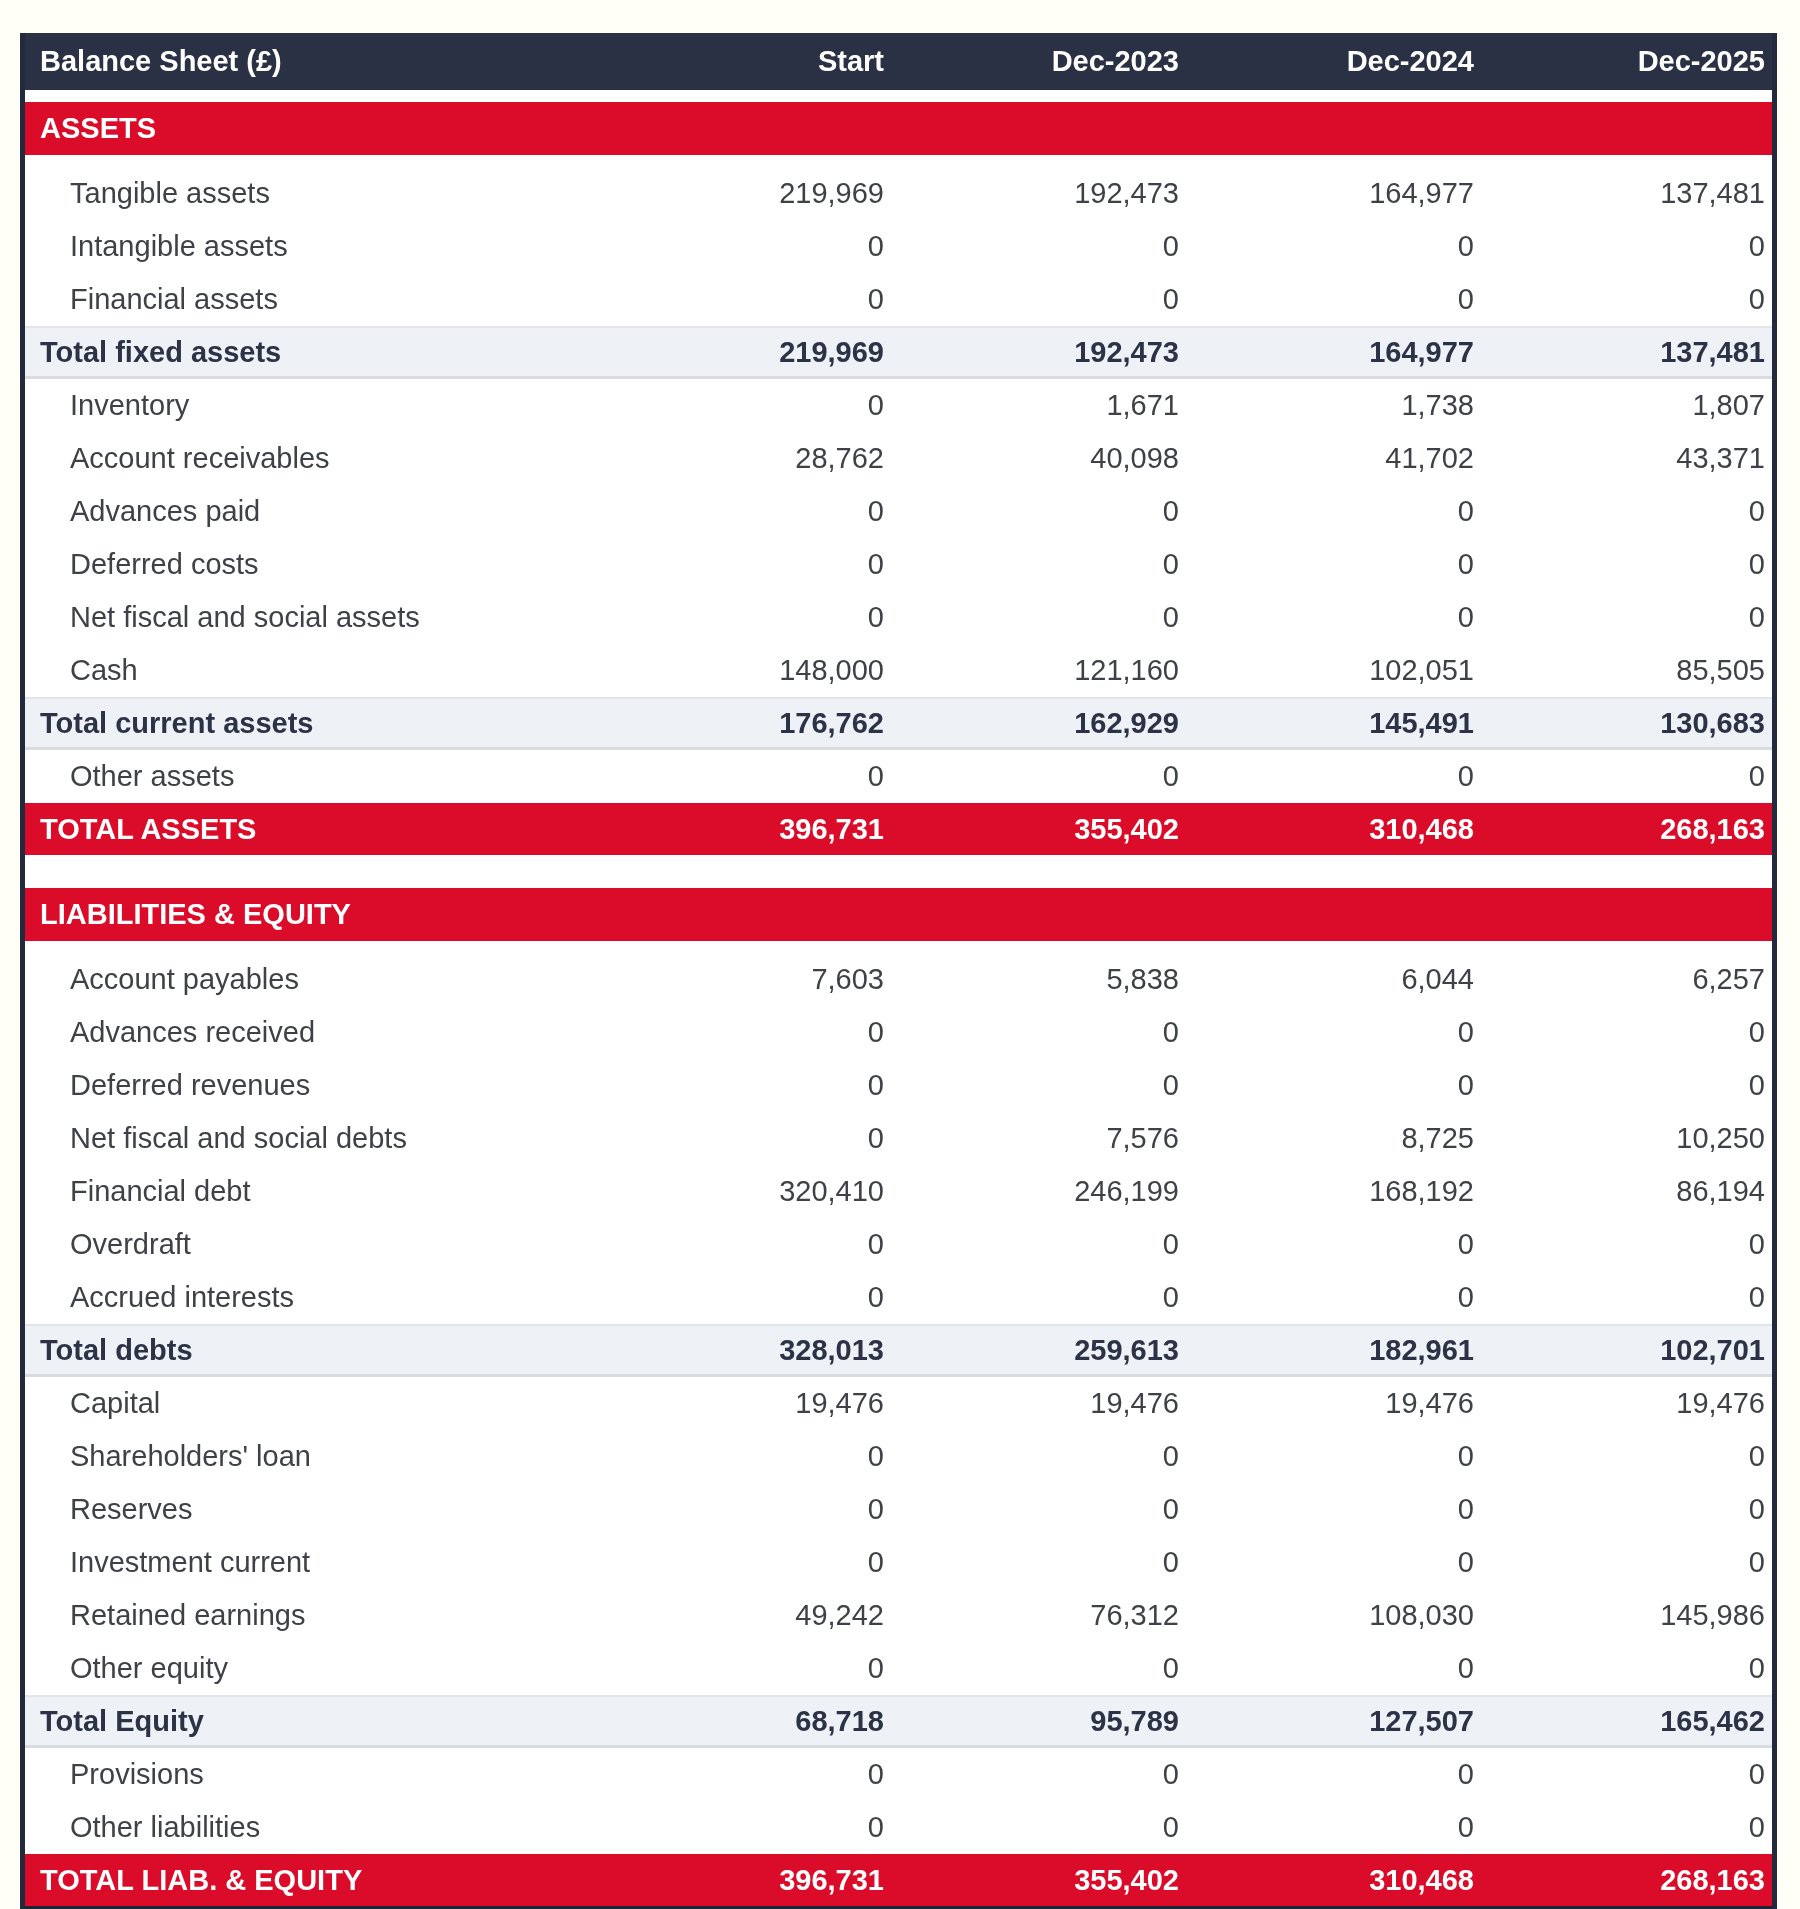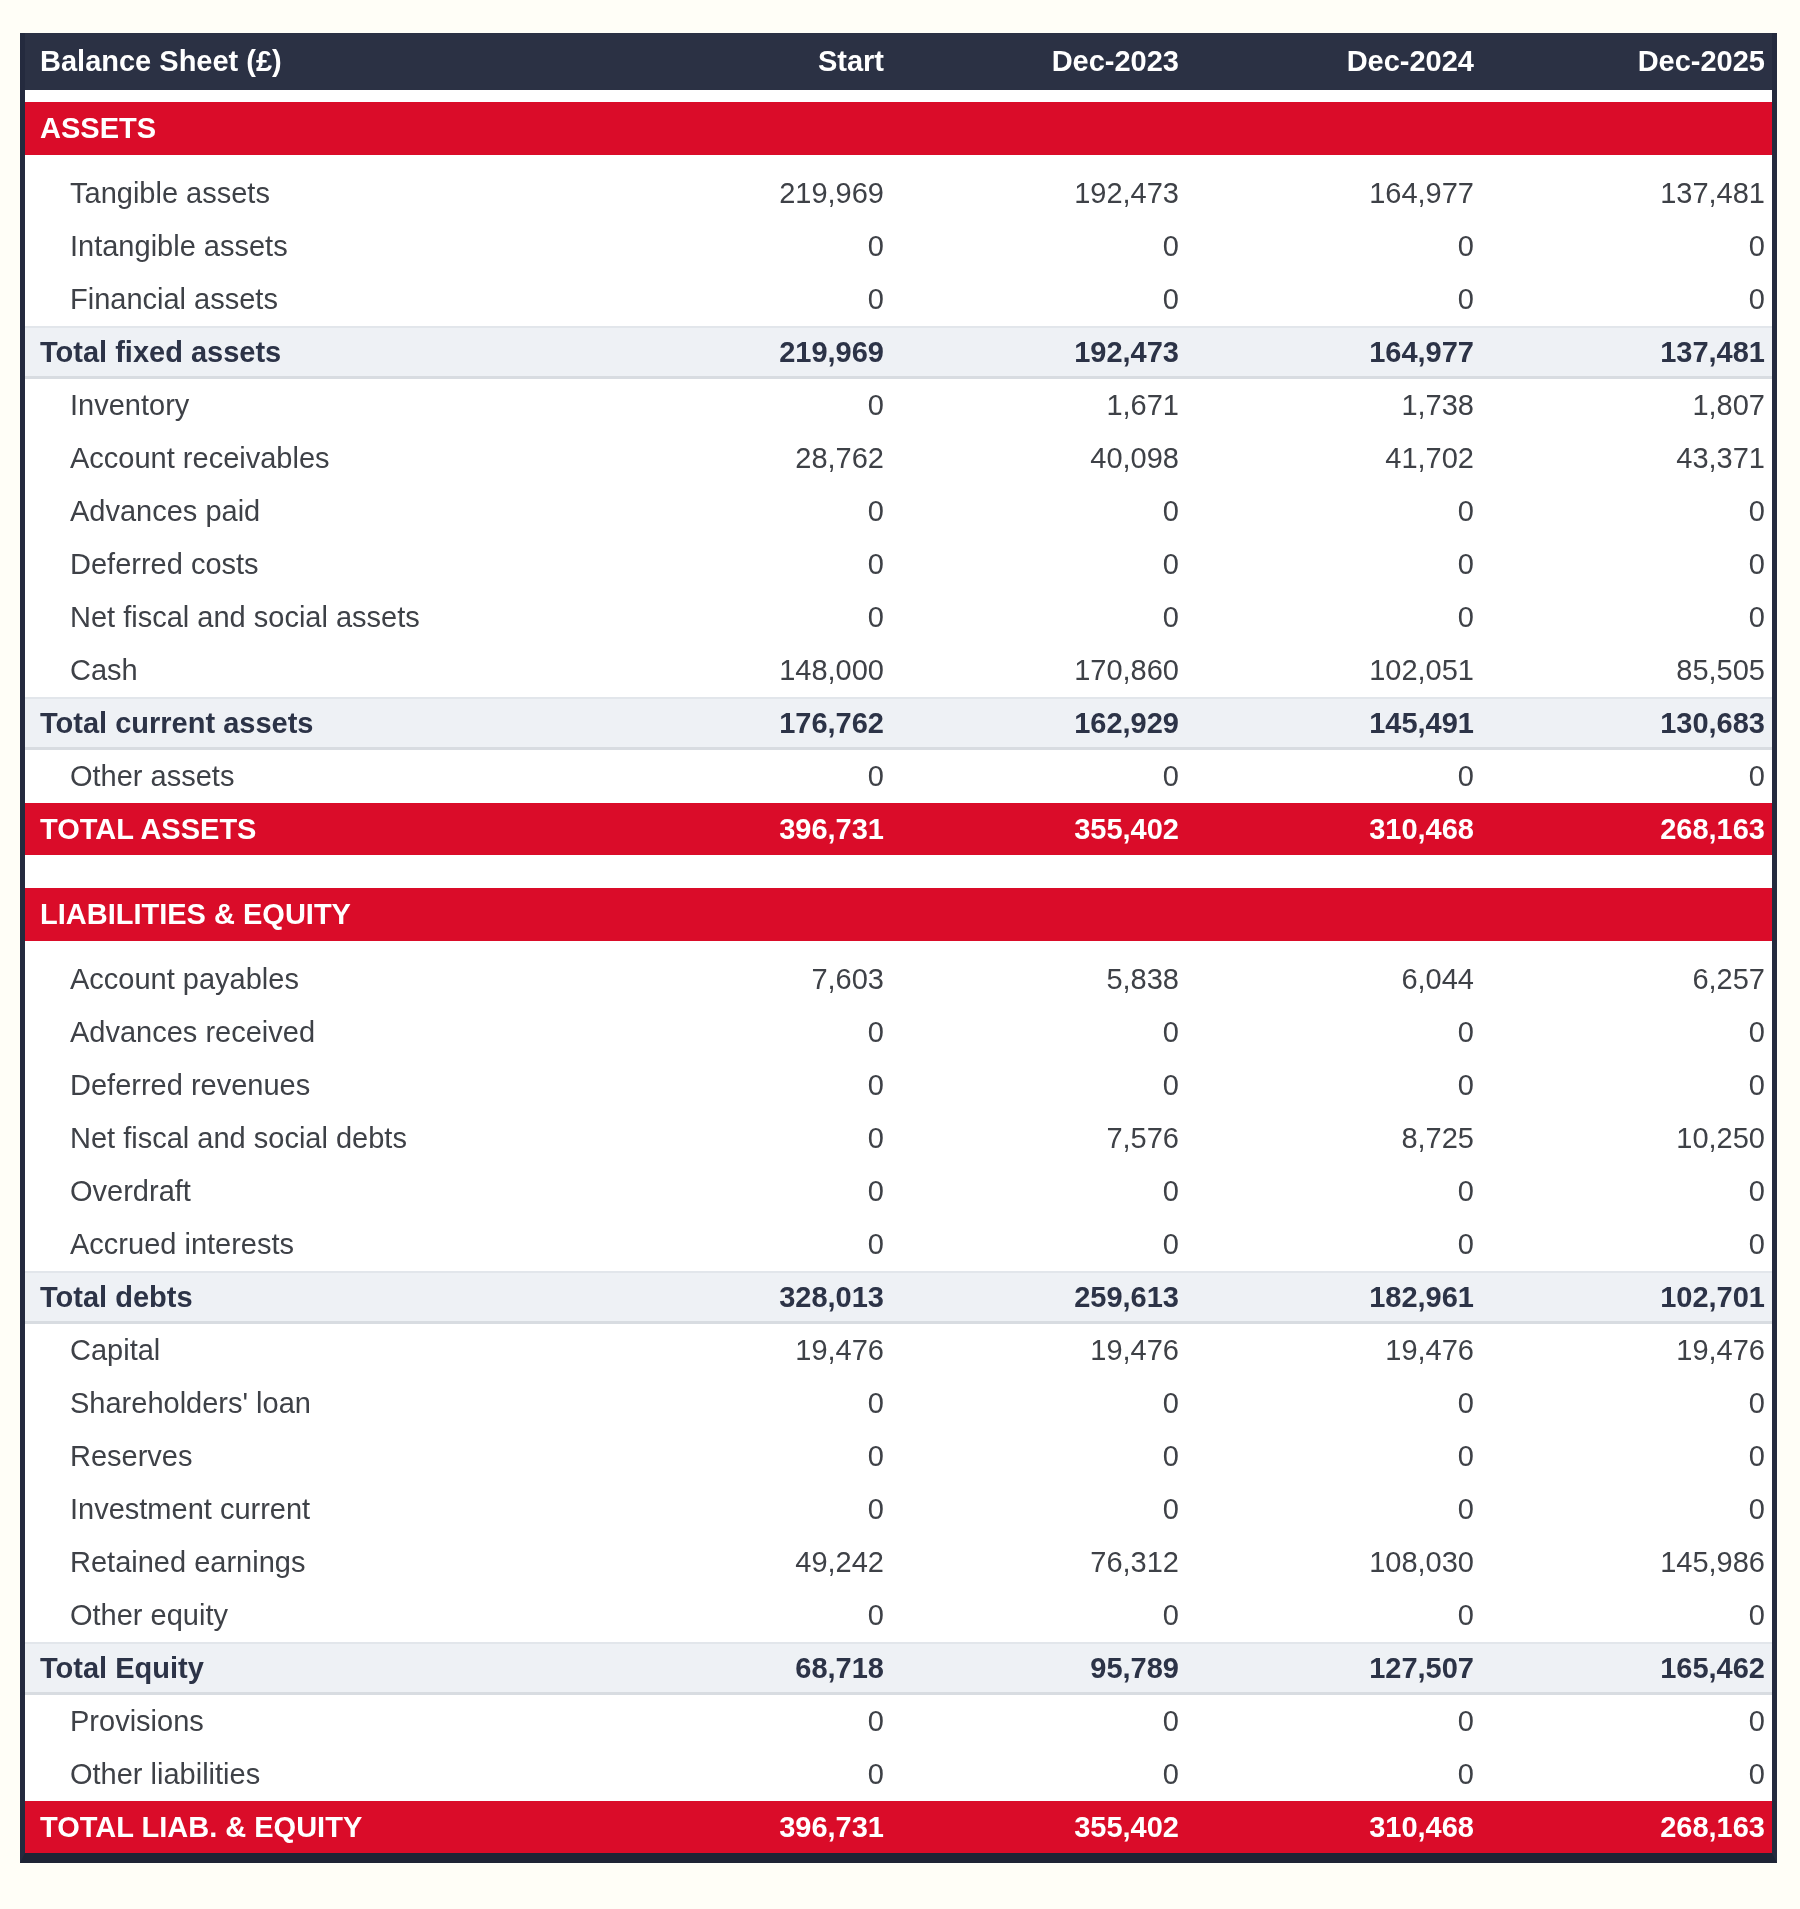--- a/index.html
+++ b/index.html
@@ -147,21 +147,21 @@
       <div class="row normal">
         <div class="cell label">Net fiscal and social assets</div>
         <div class="cell num">0</div>
         <div class="cell num">0</div>
         <div class="cell num">0</div>
         <div class="cell num">0</div>
       </div>
       <div class="row normal">
         <div class="cell label">Cash</div>
         <div class="cell num">148,000</div>
-        <div class="cell num">170,860</div>
+        <div class="cell num">121,160</div>
         <div class="cell num">102,051</div>
         <div class="cell num">85,505</div>
       </div>
       <div class="row subtotal">
         <div class="cell label">Total current assets</div>
         <div class="cell num">176,762</div>
         <div class="cell num">162,929</div>
         <div class="cell num">145,491</div>
         <div class="cell num">130,683</div>
       </div>
@@ -205,20 +205,27 @@
         <div class="cell num">0</div>
       </div>
       <div class="row normal">
         <div class="cell label">Net fiscal and social debts</div>
         <div class="cell num">0</div>
         <div class="cell num">7,576</div>
         <div class="cell num">8,725</div>
         <div class="cell num">10,250</div>
       </div>
       <div class="row normal">
+        <div class="cell label">Financial debt</div>
+        <div class="cell num">320,410</div>
+        <div class="cell num">246,199</div>
+        <div class="cell num">168,192</div>
+        <div class="cell num">86,194</div>
+      </div>
+      <div class="row normal">
         <div class="cell label">Overdraft</div>
         <div class="cell num">0</div>
         <div class="cell num">0</div>
         <div class="cell num">0</div>
         <div class="cell num">0</div>
       </div>
       <div class="row normal">
         <div class="cell label">Accrued interests</div>
         <div class="cell num">0</div>
         <div class="cell num">0</div>

